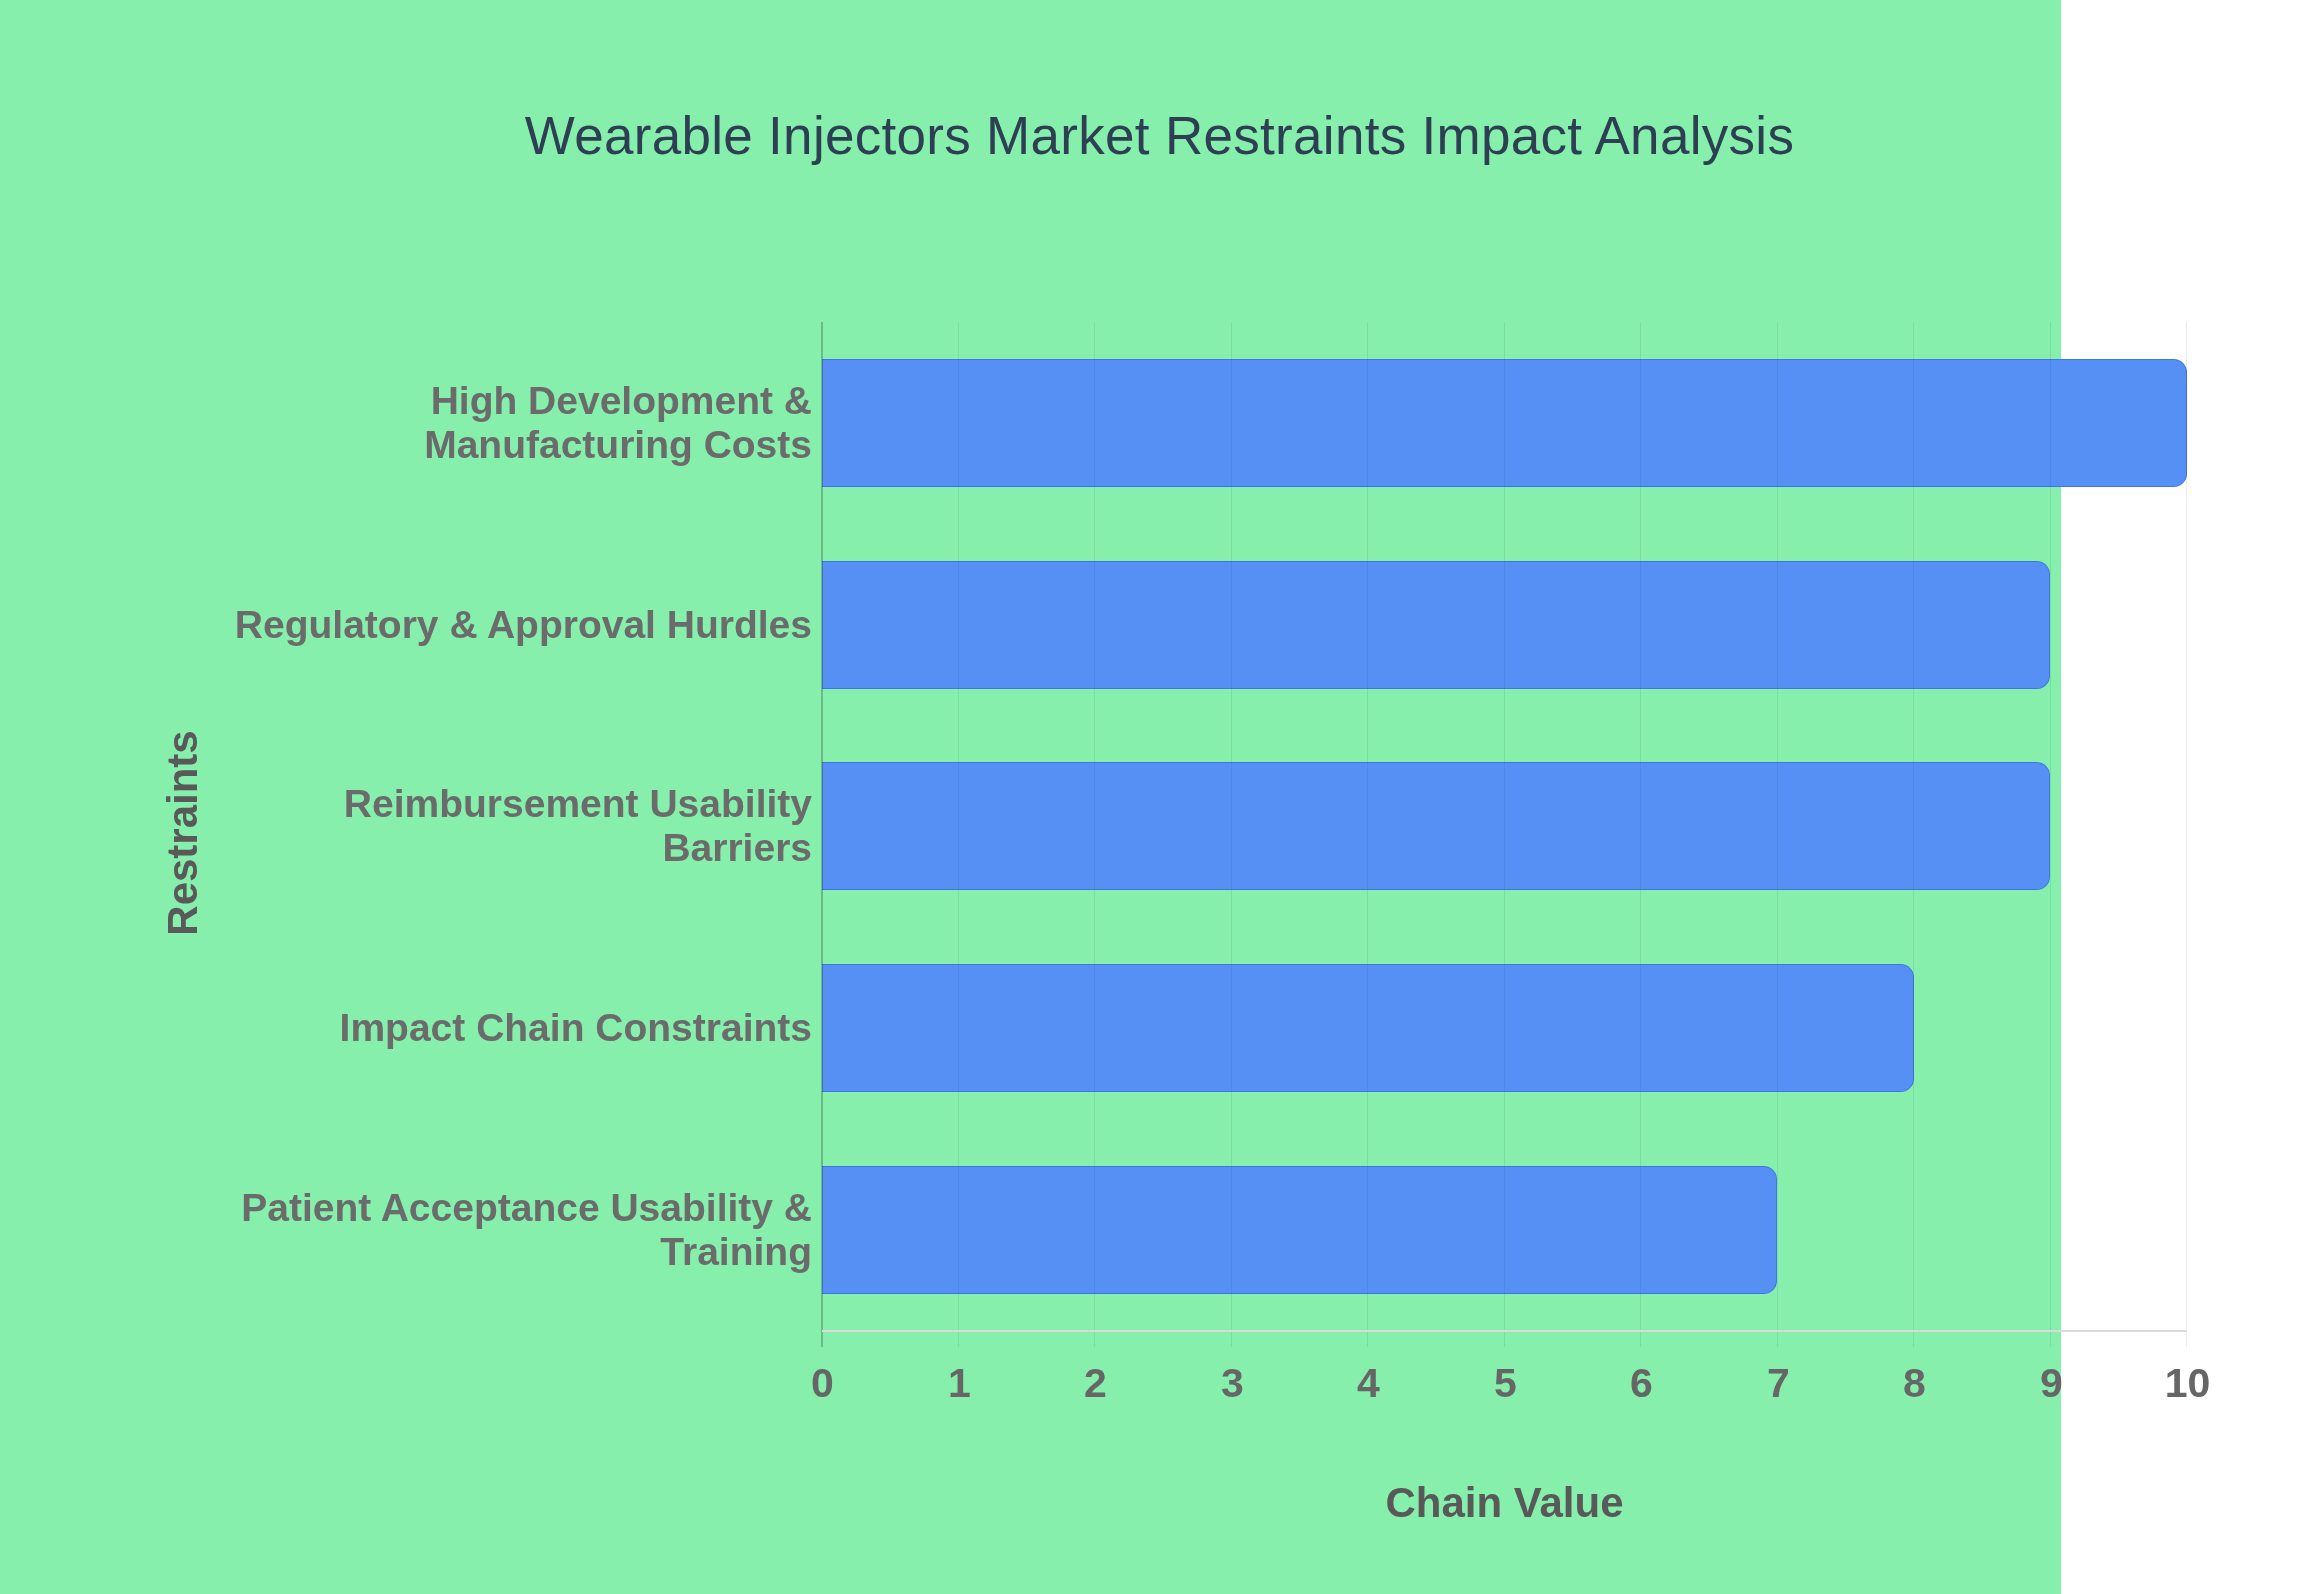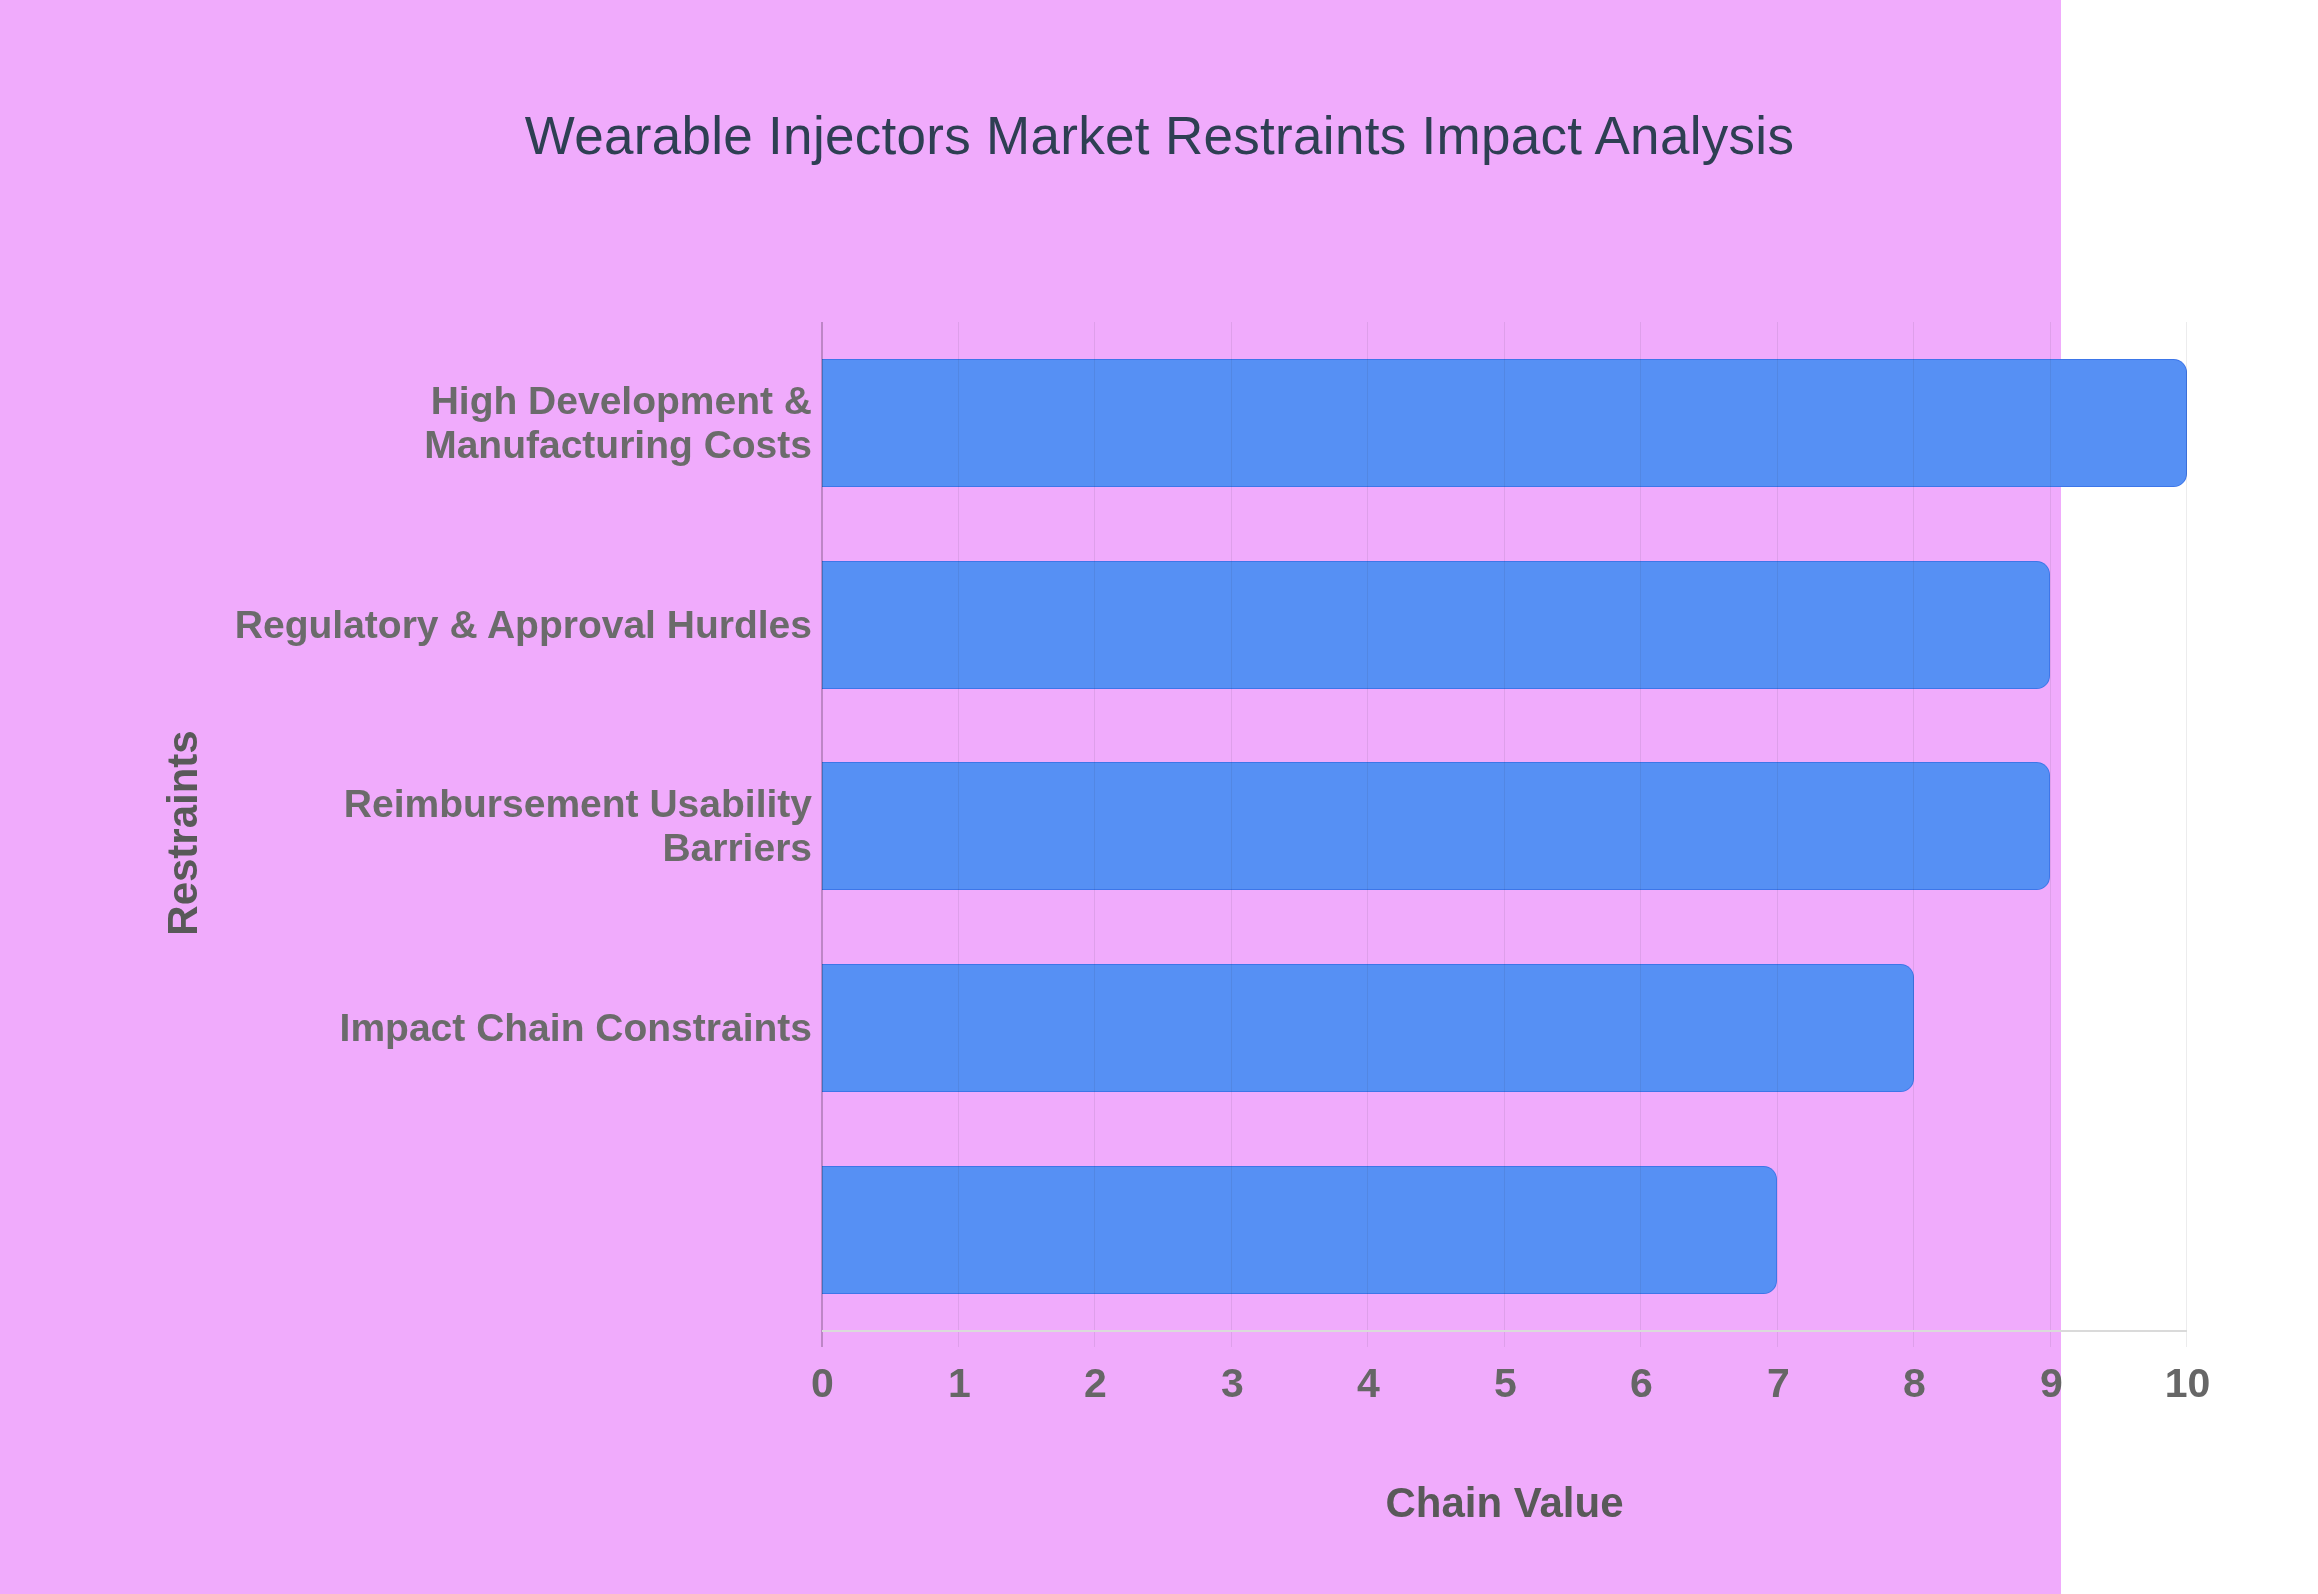--- a/index.html
+++ b/index.html
@@ -8,21 +8,21 @@
     width: 2319px;
     height: 1594px;
     background: #ffffff;
     font-family: "Liberation Sans", sans-serif;
     overflow: hidden;
   }
   .canvas {
     position: relative;
     width: 2061px;
     height: 1594px;
-    background: #f0abfc;
+    background: #86efac;
   }
   .chart-title {
     position: absolute;
     left: 0;
     top: 109px;
     width: 2319px;
     text-align: center;
     font-size: 53px;
     font-weight: 500;
     color: #2e3f53;
@@ -146,20 +146,22 @@
 
   <div class="y-axis-title">Restraints</div>
 
   <div class="ylabels">
       <div class="ylabel" style="top: 0px;">High Development &amp;
 Manufacturing Costs</div>
       <div class="ylabel" style="top: 202px;">Regulatory &amp; Approval Hurdles</div>
       <div class="ylabel" style="top: 403px;">Reimbursement Usability
 Barriers</div>
       <div class="ylabel" style="top: 605px;">Impact Chain Constraints</div>
+      <div class="ylabel" style="top: 807px;">Patient Acceptance Usability &amp;
+Training</div>
     </div>
 
   <div class="plot">
     <div class="bars-layer">
         <div class="bar" title="High Development &amp; Manufacturing Costs: 10" style="top: 37px; width: 1365px;"></div>
         <div class="bar" title="Regulatory &amp; Approval Hurdles: 9" style="top: 239px; width: 1228px;"></div>
         <div class="bar" title="Reimbursement Economic Barriers: 9" style="top: 440px; width: 1228px;"></div>
         <div class="bar" title="Supply Chain Constraints: 8" style="top: 642px; width: 1092px;"></div>
         <div class="bar" title="Patient Acceptance Usability &amp; Training: 7" style="top: 844px; width: 955px;"></div>
       </div>

